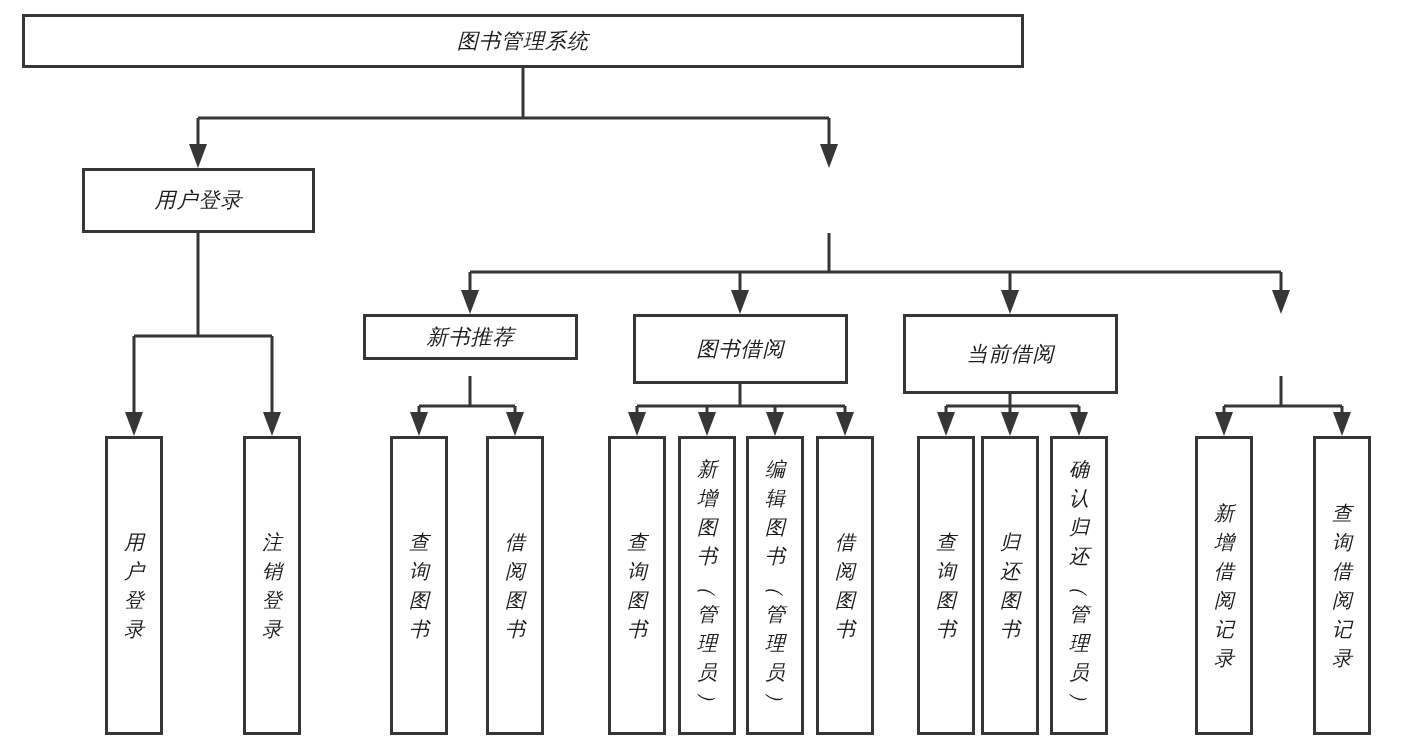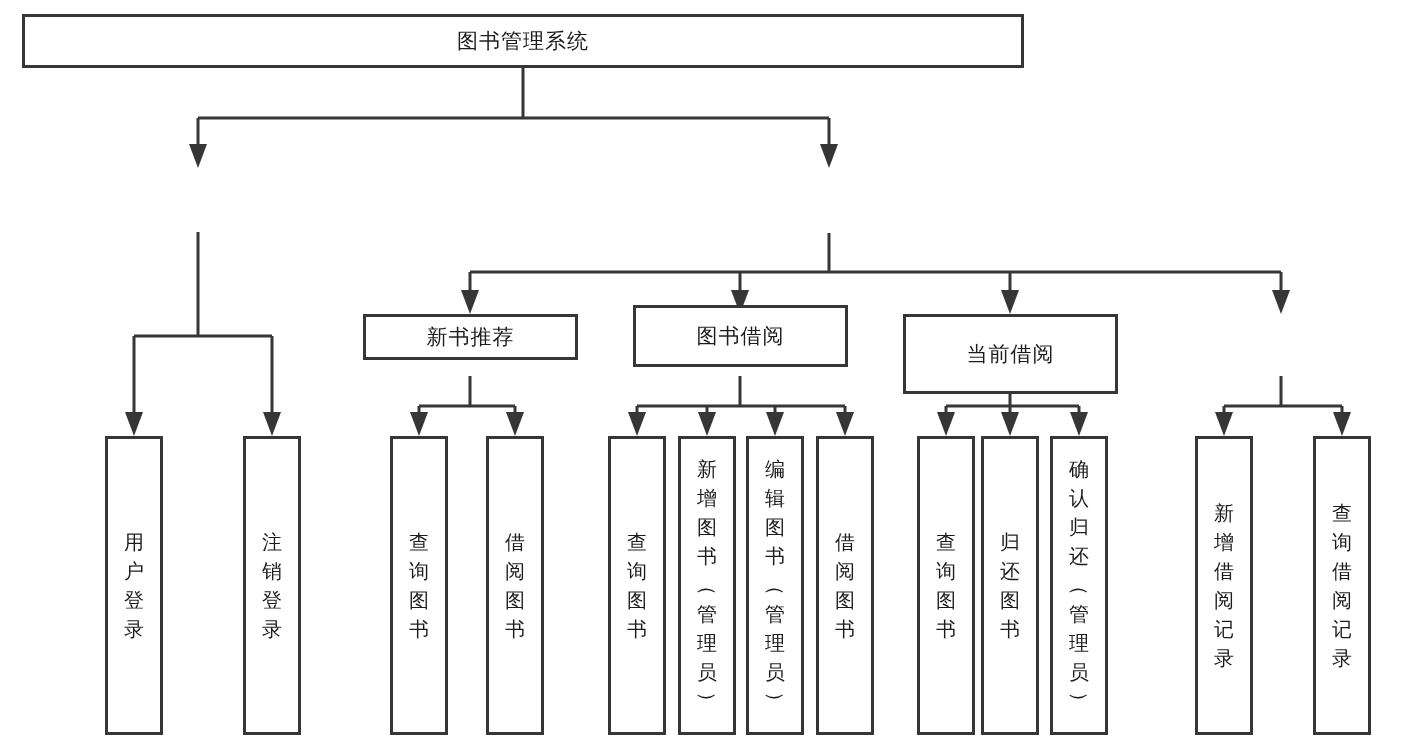--- a/index.html
+++ b/index.html
@@ -20,20 +20,21 @@
   svg.connectors path{stroke:var(--line);stroke-width:3;fill:none;}
   svg.connectors polygon{fill:var(--line);stroke:none;}
   .box{
     position:absolute;
     box-sizing:border-box;
     background:var(--boxbg);
     border:3px solid var(--line);
     display:flex;align-items:center;justify-content:center;
     color:var(--text);
     z-index:1;
+    font-style:italic;
   }
   .hlabel{font-size:21px;letter-spacing:1px;line-height:1;}
   .hlabel-lg{font-size:21px;letter-spacing:1px;line-height:1;}
   .vlabel{
     display:flex;flex-direction:column;
     align-items:center;justify-content:center;
     width:100%;height:100%;
   }
   .vchar{font-size:20px;line-height:29px;text-align:center;}
   .vchar.rot{transform:rotate(90deg);}
@@ -87,25 +88,28 @@
       <polygon points="1070,412 1088,412 1079,436"></polygon>
       <polygon points="1215,412 1233,412 1224,436"></polygon>
       <polygon points="1333,412 1351,412 1342,436"></polygon>
     </g>
   </svg>
 
   <div class="box" style="left:22px;top:14px;width:1002px;height:54px">
     <span class="hlabel-lg">图书管理系统</span>
   </div>
 
+  <div class="box" style="left:82px;top:168px;width:233px;height:65px">
+    <span class="hlabel">用户登录</span>
+  </div>
 
   <div class="box" style="left:363px;top:314px;width:215px;height:46px">
     <span class="hlabel">新书推荐</span>
   </div>
-  <div class="box" style="left:633px;top:305px;width:215px;height:62px">
+  <div class="box" style="left:633px;top:314px;width:215px;height:70px">
     <span class="hlabel">图书借阅</span>
   </div>
   <div class="box" style="left:903px;top:314px;width:215px;height:80px">
     <span class="hlabel">当前借阅</span>
   </div>
 
   <div class="box" style="left:105px;top:436px;width:58px;height:299px">
     <span class="vlabel">
         <div class="vchar">用</div>
         <div class="vchar">户</div>

